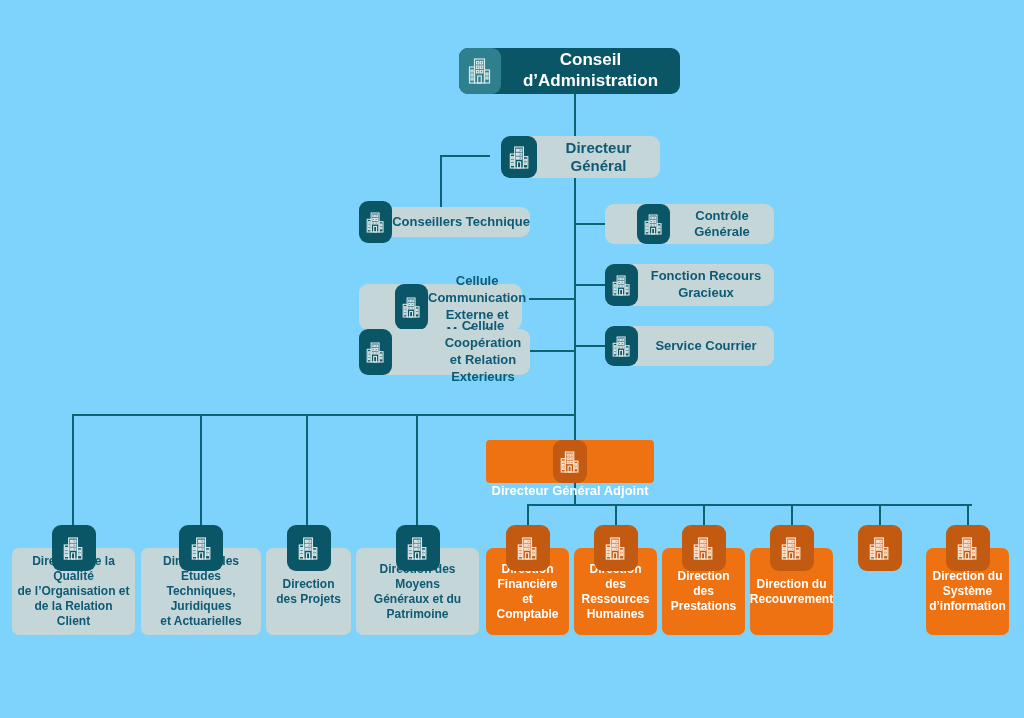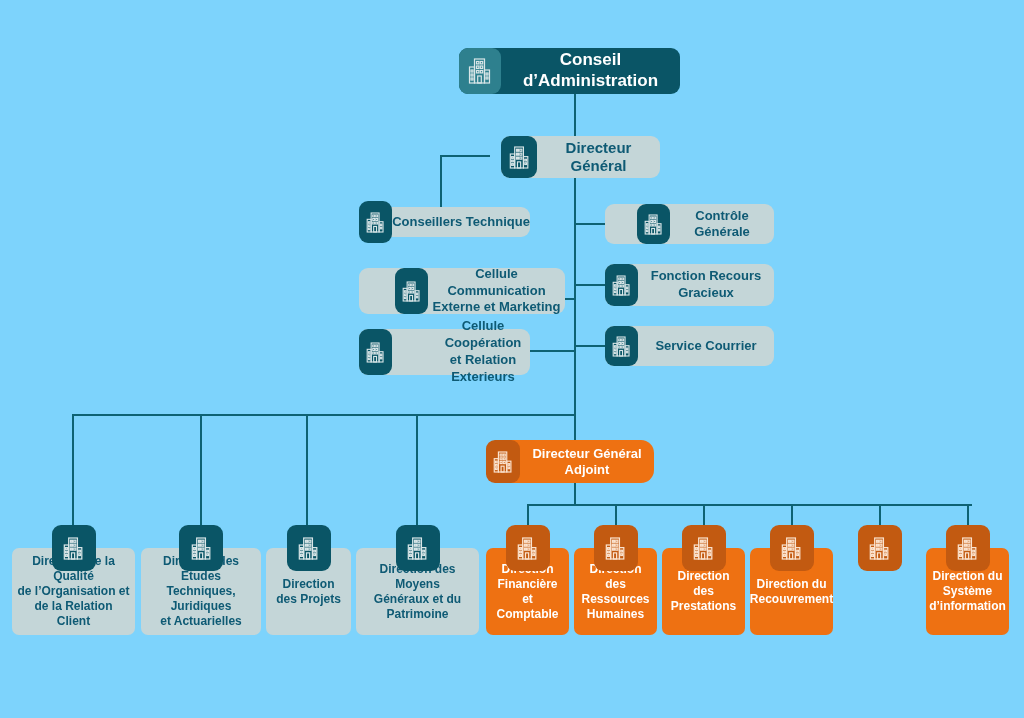--- a/index.html
+++ b/index.html
@@ -65,21 +65,22 @@
   }
   .node.light .icon { background: #0A5566; }
   .node.light .label {
     color: #0E5A74;
     font-weight: bold;
   }
 
   
   .node.orange {
     background: #EE7112;
-    border-radius: 13px;
+    border-radius: 4px;
+    flex-direction: column;
   }
   .node.orange .icon { background: #C25A11; }
   .node.orange .label {
     color: #FFFFFF;
     font-weight: bold;
   }
 
   
   .leaf {
     position: absolute;
@@ -224,21 +225,21 @@
           <rect x="3" y="17" width="2" height="2"></rect>
           <rect x="3" y="21" width="2" height="2"></rect>
         <rect x="18" y="16" width="2" height="2"></rect>
           <rect x="18" y="20" width="2" height="2"></rect>
         <rect x="9.7" y="19" width="3.6" height="7"></rect>
       </svg>
     </span>
     <span class="label" style="font-size:13px;">Conseillers Technique</span>
   </div>
 
-  <div class="node light" style="left:359px; top:268px; width:206px; height:46px;padding-left:36px;">
+  <div class="node light" style="left:359px; top:284px; width:163px; height:46px;padding-left:36px;">
     <span class="icon" style="width:33px; height:46px;">
       <svg class="bldg" width="19" height="23" viewBox="0 0 24 28" fill="none" stroke="#D9E6E8" stroke-width="1.4">
         <rect x="6.5" y="2" width="10" height="24"></rect>
         <rect x="1.5" y="10" width="5" height="16"></rect>
         <rect x="16.5" y="13" width="5" height="13"></rect>
         <rect x="8.5" y="4.5" width="2.4" height="2.4"></rect>
           <rect x="12.3" y="4.5" width="2.4" height="2.4"></rect>
         <rect x="8.5" y="9" width="2.4" height="2.4"></rect>
           <rect x="12.3" y="9" width="2.4" height="2.4"></rect>
         <rect x="8.5" y="13.5" width="2.4" height="2.4"></rect>

